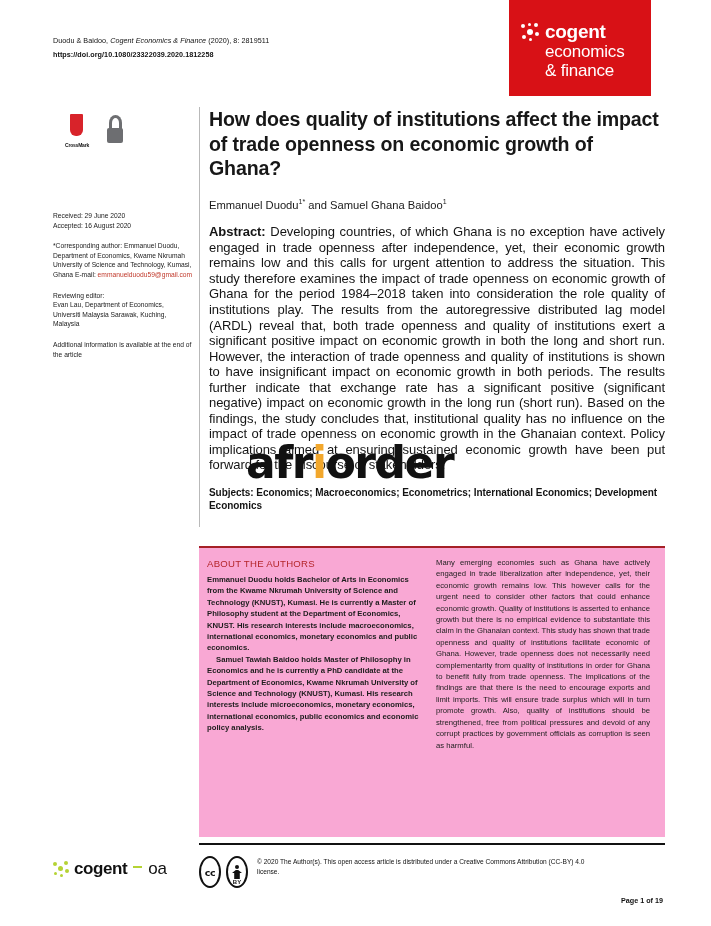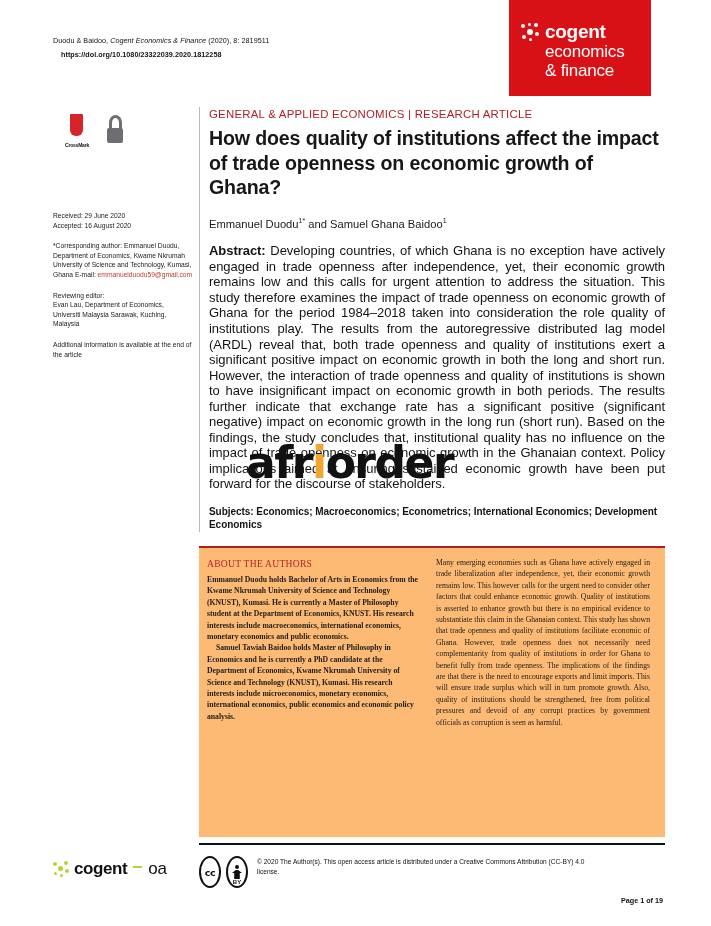--- a/index.html
+++ b/index.html
@@ -76,21 +76,21 @@
     left: 53px;
     top: 36px;
     font-size: 7.2px;
     font-style: italic;
     color: #111;
     letter-spacing: 0.05px;
   }
   .ref-line .plain { font-style: normal; }
   .doi-line {
     position: absolute;
-    left: 61px;
+    left: 53px;
     top: 50px;
     font-size: 7.2px;
     font-weight: bold;
     color: #111;
     letter-spacing: 0.05px;
   }
 
   
   .badges {
     position: absolute;
@@ -231,26 +231,25 @@
     color: #f2a72c;
   }
 
   
   .panel {
     position: absolute;
     left: 199px;
     top: 546px;
     width: 466px;
     height: 291px;
-    background: #fdba74;
+    background: #f9a8d4;
     border-top: 2.2px solid #a62126;
     padding: 9px 12px 0 8px;
     display: flex;
     gap: 15px;
-    font-family: Liberation Serif, serif;
   }
   .panel-col { width: 214px; }
   .panel-head {
     font-size: 9.6px;
     color: #b4262b;
     letter-spacing: 0.25px;
     line-height: 14px;
     margin-bottom: 3px;
   }
   .panel-body {
@@ -398,21 +397,20 @@
       <span>*Corresponding author: Emmanuel Duodu, Department of Economics, Kwame Nkrumah University of Science and Technology, Kumasi, Ghana E-mail: </span><span class="meta-link">emmanuelduodu59@gmail.com</span>
     </div>
     <div class="meta-block">
       <div>Reviewing editor:</div>
       <div>Evan Lau, Department of Economics, Universiti Malaysia Sarawak, Kuching, Malaysia</div>
     </div>
     <div class="meta-block">Additional information is available at the end of the article</div>
   </div>
 
   <div class="main-col">
-    <div class="kicker">GENERAL &amp; APPLIED ECONOMICS | RESEARCH ARTICLE</div>
     <h1 class="title">How does quality of institutions affect the impact of trade openness on economic growth of Ghana?</h1>
     <div class="authors">
       <span>Emmanuel Duodu</span><sup>1*</sup><span> and </span><span>Samuel Ghana Baidoo</span><sup>1</sup>
     </div>
     <div class="abstract">
       <b>Abstract:</b><span> Developing countries, of which Ghana is no exception have actively engaged in trade openness after independence, yet, their economic growth remains low and this calls for urgent attention to address the situation. This study therefore examines the impact of trade openness on economic growth of Ghana for the period 1984–2018 taken into consideration the role quality of institutions play. The results from the autoregressive distributed lag model (ARDL) reveal that, both trade openness and quality of institutions exert a significant positive impact on economic growth in both the long and short run. However, the interaction of trade openness and quality of institutions is shown to have insignificant impact on economic growth in both periods. The results further indicate that exchange rate has a significant positive (significant negative) impact on economic growth in the long run (short run). Based on the findings, the study concludes that, institutional quality has no influence on the impact of trade openness on economic growth in the Ghanaian context. Policy implications aimed at ensuring sustained economic growth have been put forward for the discourse of stakeholders.</span>
     </div>
     <div class="subjects">Subjects: Economics; Macroeconomics; Econometrics; International Economics; Development Economics</div>
   </div>
 

